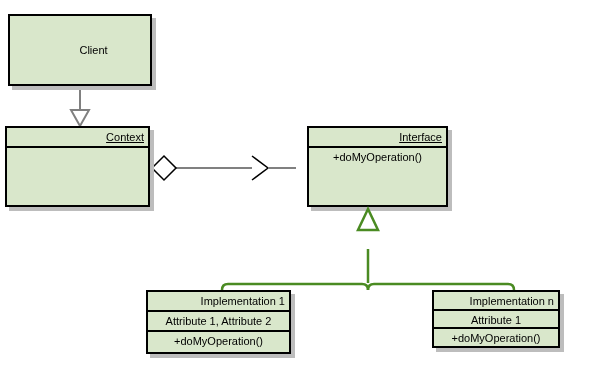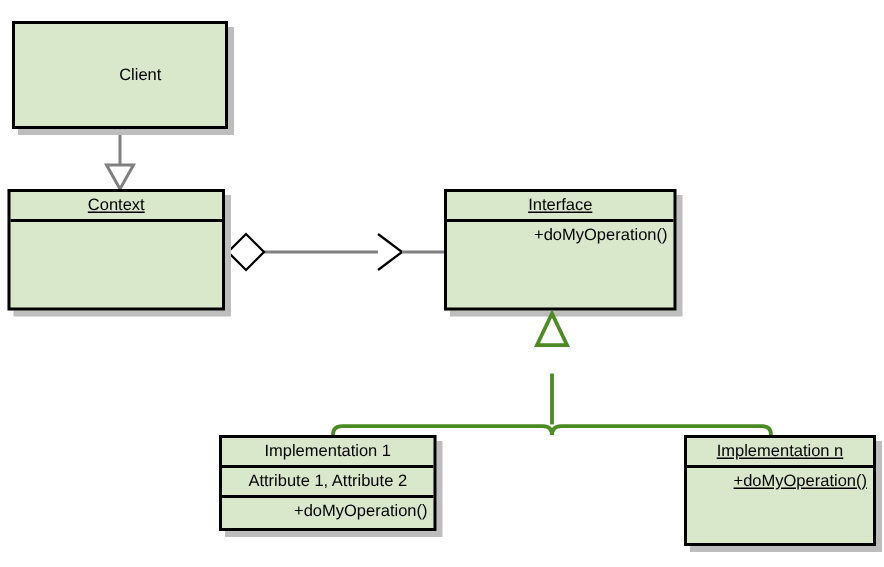--- a/index.html
+++ b/index.html
@@ -30,32 +30,32 @@
   .uml-compartment {
     box-sizing: border-box;
     padding: 2px 4px;
     font-size: 11px;
     line-height: 14px;
     color: #000000;
     white-space: nowrap;
     overflow: hidden;
   }
   .compartment-title {
-    text-align: center;
+    text-align: right;
     border-bottom: 2px solid #000000;
   }
   .compartment-title.underlined span {
     text-decoration: underline;
   }
   .compartment-attrs {
     text-align: center;
     border-bottom: 2px solid #000000;
   }
   .compartment-ops {
-    text-align: right;
+    text-align: center;
     flex: 1 1 auto;
   }
   .box-flex {
     display: flex;
     flex-direction: column;
     height: 100%;
   }
   .centered-only {
     display: flex;
     align-items: center;
@@ -122,44 +122,45 @@
 
   <div class="uml-box" style="left:5px; top:126px; width:145px; height:81px;">
     <div class="box-flex">
       <div class="uml-compartment compartment-title underlined">
         <span>Context</span>
       </div>
       <div class="uml-compartment compartment-ops"></div>
     </div>
   </div>
 
-  <div class="uml-box" style="left:296px; top:126px; width:155px; height:81px;">
+  <div class="uml-box" style="left:307px; top:126px; width:141px; height:81px;">
     <div class="box-flex">
       <div class="uml-compartment compartment-title underlined">
         <span>Interface</span>
       </div>
       <div class="uml-compartment compartment-ops">+doMyOperation()</div>
     </div>
   </div>
 
   <div class="uml-box" style="left:146px; top:290px; width:145px; height:64px;">
     <div class="box-flex">
       <div class="uml-compartment compartment-title">
         <span>Implementation 1</span>
       </div>
       <div class="uml-compartment compartment-attrs">Attribute 1, Attribute 2</div>
       <div class="uml-compartment compartment-ops">+doMyOperation()</div>
     </div>
   </div>
 
-  <div class="uml-box" style="left:456px; top:290px; width:128px; height:74px;text-decoration:underline;">
+  <div class="uml-box" style="left:432px; top:290px; width:128px; height:58px;">
     <div class="box-flex">
       <div class="uml-compartment compartment-title">
         <span>Implementation n</span>
       </div>
+      <div class="uml-compartment compartment-attrs">Attribute 1</div>
       <div class="uml-compartment compartment-ops">+doMyOperation()</div>
     </div>
   </div>
 
   <svg id="connectors-top" viewBox="0 0 589 378" xmlns="http://www.w3.org/2000/svg">
 
     <polygon points="368,209 358,230 378,230" fill="#ffffff" stroke="#4a8b22" stroke-width="2.5" stroke-linejoin="miter"></polygon>
   </svg>
 
 </div>

